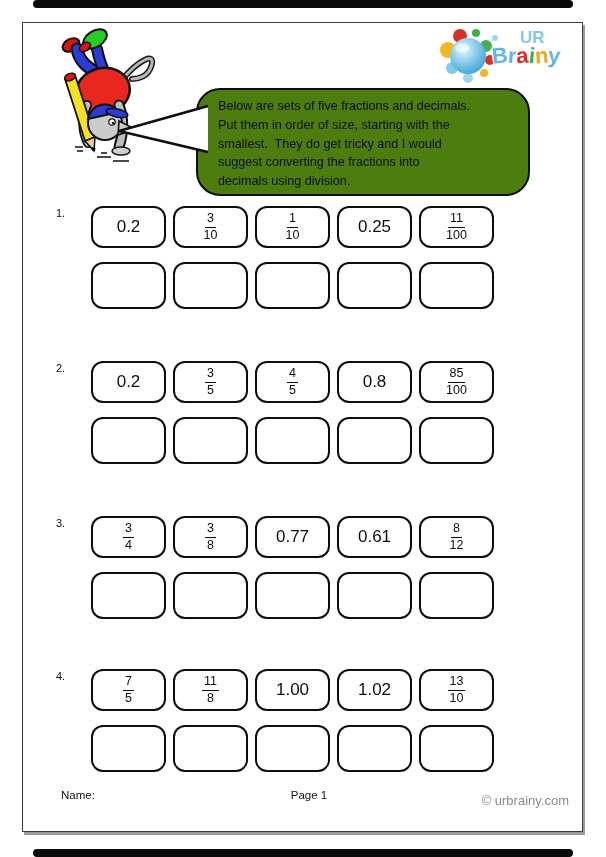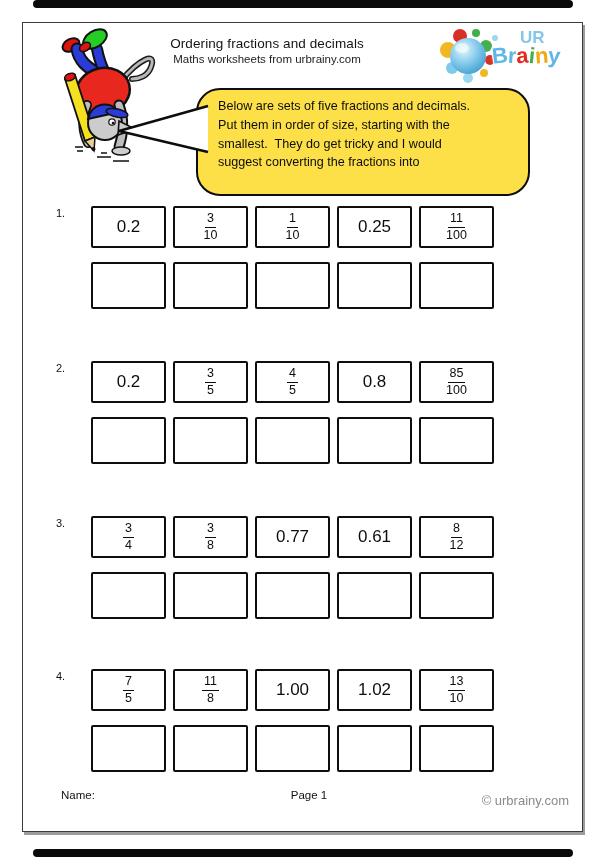--- a/index.html
+++ b/index.html
@@ -36,37 +36,37 @@
   }
   .logo-brainy {
     position:absolute; left:52px; top:17px; font-size:22px; font-weight:bold;
     text-shadow:0 0 2px #fff,0 0 2px #fff,0 0 3px #fff,1px 1px 0 #fff,-1px -1px 0 #fff,1px -1px 0 #fff,-1px 1px 0 #fff;
   }
   .logo-brainy span { display:inline-block; }
 
   
   .bubble {
     position:absolute; left:173px; top:65px; width:334px; height:108px;
-    border:2.5px solid #0d0d0d; border-radius:24px; background:#fde047;
+    border:2.5px solid #0d0d0d; border-radius:24px; background:#4d7c0f;
     padding:7px 10px 6px 20px;
   }
   .bubble-line { font-size:12.6px; line-height:18.8px; color:#0d0d0d; white-space:pre; }
   .bubble-tail { position:absolute; left:95px; top:80px; width:92px; height:52px; z-index:3; }
 
   
   .mouse { position:absolute; left:18px; top:4px; width:124px; height:152px; }
 
   
   .question-block { position:absolute; left:0; width:561px; height:132px; }
   .q-number { position:absolute; left:33px; top:1px; font-size:11px; color:#111; }
   .q-row { position:absolute; left:68px; display:flex; }
   .q-row.values { top:0; }
   .q-row.answers { top:56px; }
   .value-box, .answer-box {
-    width:75px; border:2px solid #0d0d0d; border-radius:2px; background:#fff;
+    width:75px; border:2px solid #0d0d0d; border-radius:12px; background:#fff;
     margin-right:7px; display:flex; align-items:center; justify-content:center;
   }
   .value-box { height:42px; }
   .answer-box { height:47px; }
   .decimal { font-size:17px; color:#0d0d0d; }
   .fraction { display:inline-flex; flex-direction:column; align-items:center; font-size:12.5px; color:#0d0d0d; line-height:1.08; }
   .frac-num { border-bottom:1.6px solid #0d0d0d; padding:0 2px 1px; }
   .frac-den { padding-top:1px; }
 
   
@@ -75,24 +75,20 @@
   .footer-copy { position:absolute; right:13px; top:770px; font-size:13px; color:#8a8a8a; }
 </style>
 </head>
 <body>
 
 <div class="chrome-bar top"></div>
 <div class="chrome-bar bottom"></div>
 
 <div class="page">
 
-  <div class="header-text">
-    <div class="title">Ordering fractions and decimals</div>
-    <div class="subtitle">Maths worksheets from urbrainy.com</div>
-  </div>
 
   <div class="logo">
     <svg width="68" height="60" viewBox="0 0 68 60">
       <defs>
         <radialGradient id="globeGrad" cx="38%" cy="32%" r="75%">
           <stop offset="0%" stop-color="#e8f7fd"></stop>
           <stop offset="45%" stop-color="#8fd0ee"></stop>
           <stop offset="100%" stop-color="#3e9ecf"></stop>
         </radialGradient>
       </defs>
@@ -164,20 +160,21 @@
 
     <path d="M56,130 h14 M72,134 h16 M60,126 h6" stroke="#111" stroke-width="1.6" fill="none"></path>
     <path d="M34,120 h8 M36,124 h6" stroke="#111" stroke-width="1.4" fill="none"></path>
   </svg>
 
   <div class="bubble">
     <div class="bubble-line">Below are sets of five fractions and decimals.</div>
     <div class="bubble-line">Put them in order of size, starting with the</div>
     <div class="bubble-line">smallest.  They do get tricky and I would</div>
     <div class="bubble-line">suggest converting the fractions into</div>
+    <div class="bubble-line">decimals using division.</div>
   </div>
   <svg class="bubble-tail" viewBox="0 0 92 52">
     <polygon points="1,28 90,3 90,49" fill="#ffffff"></polygon>
     <line x1="1" y1="28" x2="90" y2="3" stroke="#0d0d0d" stroke-width="2.5"></line>
     <line x1="1" y1="28" x2="90" y2="49" stroke="#0d0d0d" stroke-width="2.5"></line>
   </svg>
 
   <div id="questions">
       <div class="question-block" style="top: 183px;">
         <div class="q-number">1.</div>

